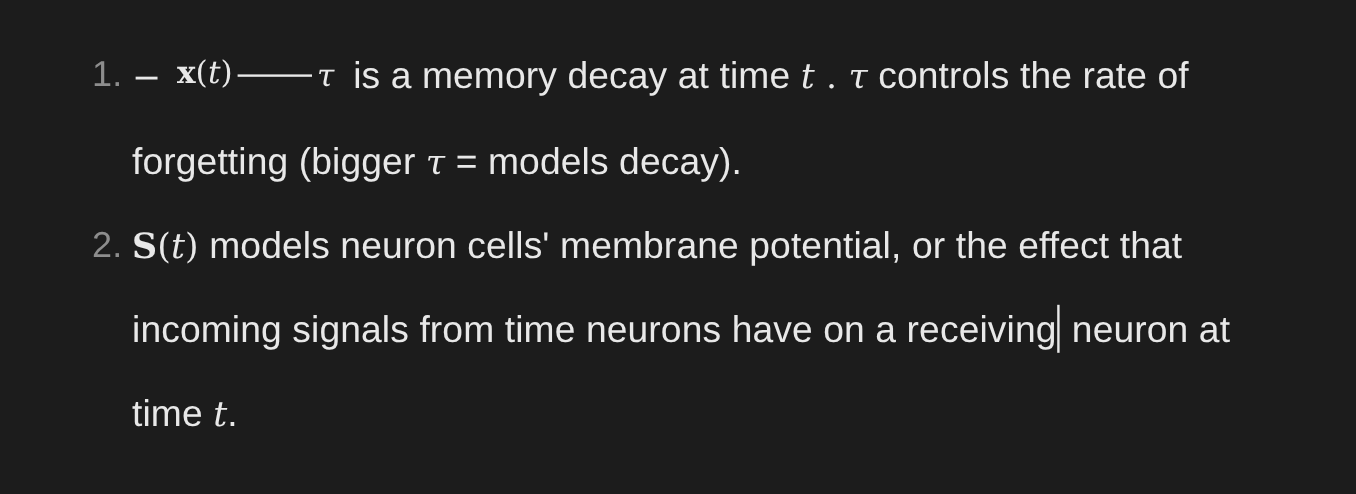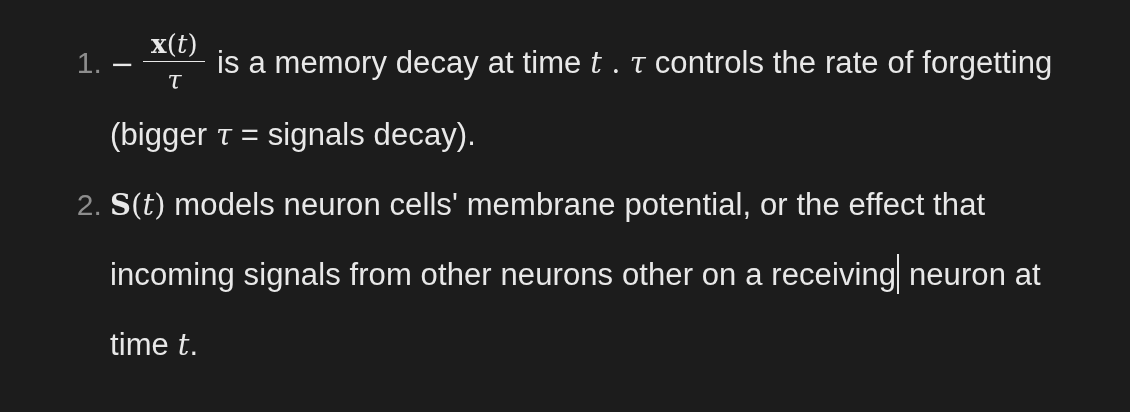--- a/index.html
+++ b/index.html
@@ -88,21 +88,21 @@
   .minus-sign {
     font-family: "DejaVu Serif", "Liberation Serif", serif;
     font-size: 29px;
     color: #e8e8e8;
     margin-right: 6px;
     position: relative;
     top: 1px;
   }
   .frac {
     display: inline-flex;
-    flex-direction: column;
+    flex-direction: row;
     align-items: center;
     justify-content: center;
     vertical-align: middle;
     line-height: 1;
     margin: 0 3px;
   }
   .frac .num {
     font-family: "DejaVu Serif", "Liberation Serif", serif;
     font-size: 26px;
     line-height: 1.08;
@@ -159,22 +159,22 @@
     <li class="answer-item">
       <span class="marker">1.</span>
 
       <span class="frac-wrap">
         <span class="minus-sign">−</span>
         <span class="frac">
           <span class="num"><span class="nb">x</span><span class="np">(</span><span class="ni">t</span><span class="np">)</span></span>
           <span class="bar"></span>
           <span class="den">τ</span>
         </span>
-      </span><span class="txt"> is a memory decay at time </span><span class="math">t</span><span class="op"> . </span><span class="math">τ</span><span class="txt"> controls the rate of forgetting (bigger </span><span class="math">τ</span><span class="txt"> = signals decay).</span>
+      </span><span class="txt"> is a memory decay at time </span><span class="math">t</span><span class="op"> . </span><span class="math">τ</span><span class="txt"> controls the rate of forgetting (bigger </span><span class="math">τ</span><span class="txt"> = models decay).</span>
     </li>
 
     <li class="answer-item">
       <span class="marker">2.</span>
-      <span class="math-b">S</span><span class="paren">(</span><span class="math">t</span><span class="paren">)</span><span class="txt"> models neuron cells' membrane potential, or the effect that incoming signals from other neurons other on a receiving</span><span class="caret"></span><span class="txt"> neuron at time </span><span class="math">t</span><span class="txt">.</span>
+      <span class="math-b">S</span><span class="paren">(</span><span class="math">t</span><span class="paren">)</span><span class="txt"> models neuron cells' membrane potential, or the effect that incoming signals from time neurons have on a receiving</span><span class="caret"></span><span class="txt"> neuron at time </span><span class="math">t</span><span class="txt">.</span>
     </li>
 
   </ol>
 </div>
 
 </body></html>

